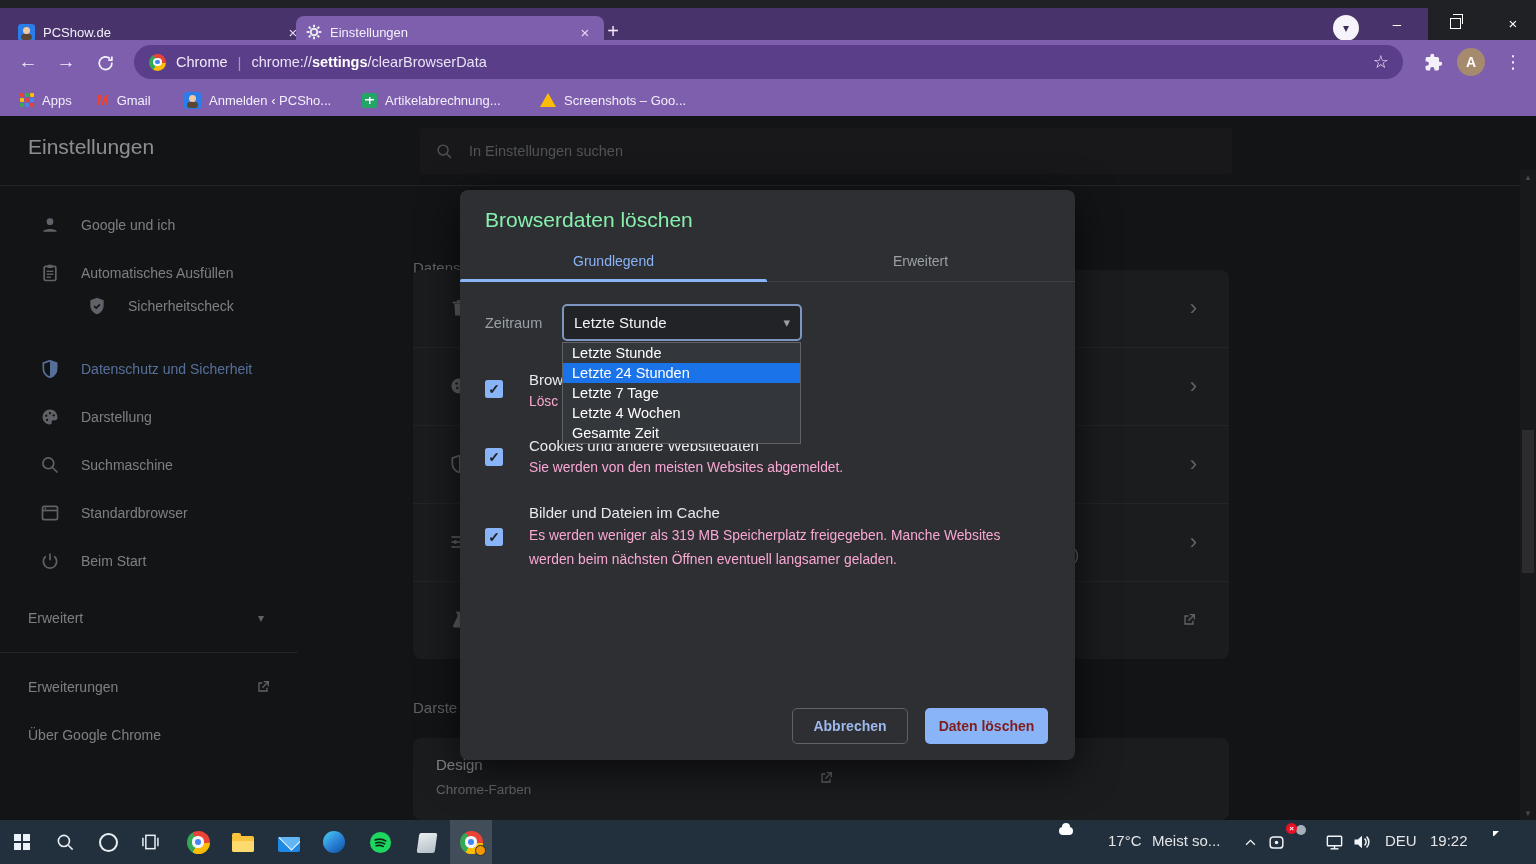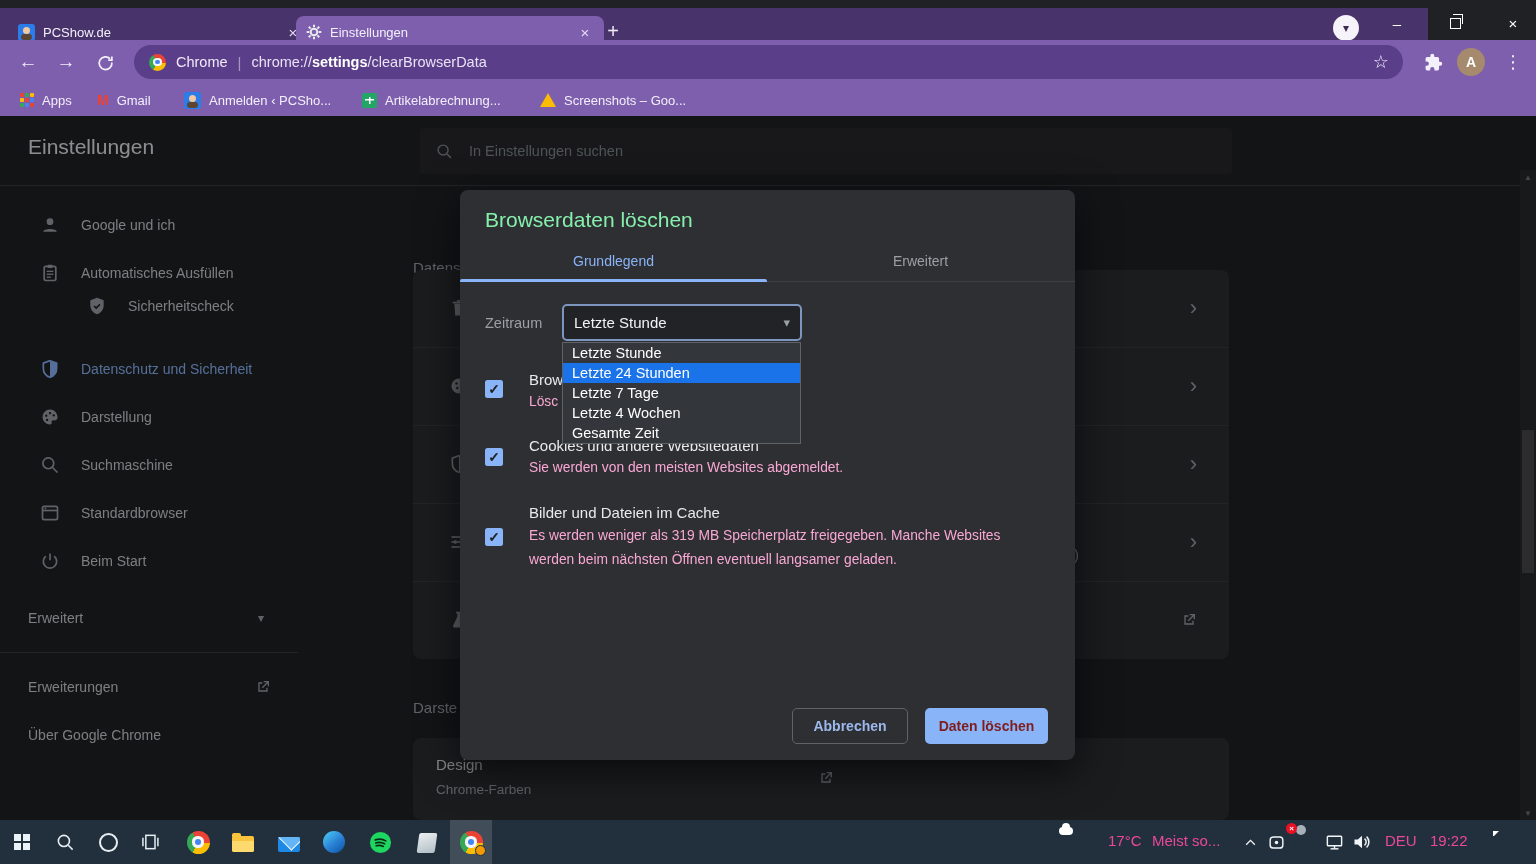--- a/index.html
+++ b/index.html
@@ -103,21 +103,21 @@
   .cortana{width:15px;height:15px;border:2px solid #e8eef2;border-radius:50%;}
   .edge-logo{width:22px;height:22px;border-radius:50%;background:linear-gradient(140deg,#49c9f2 5%,#2a7fd4 55%,#0c59a4 95%);}
   .folder{width:22px;height:16px;background:#f9c43b;border-radius:2px;position:relative;margin-top:4px;}
   .folder::before{content:"";position:absolute;left:0;top:-3px;width:9px;height:4px;background:#f9c43b;border-radius:2px 2px 0 0;}
   .folder::after{content:"";position:absolute;left:0;bottom:0;width:22px;height:11px;background:#fdda6e;border-radius:1px 1px 2px 2px;}
   .mailic{width:22px;height:15px;background:#1e88e5;border-radius:2px;position:relative;overflow:hidden;margin-top:4px;}
   .mailic::before{content:"";position:absolute;left:2px;top:-7px;width:18px;height:14px;background:#64b5f6;transform:rotate(45deg);border:1.5px solid #e3f2fd;}
   .notesic{width:18px;height:20px;background:linear-gradient(160deg,#eceff1,#b0bec5);transform:skewX(-8deg);border-radius:2px;margin:2px 0 0 3px;}
   .slot{position:absolute;top:0;width:42px;height:44px;background:rgba(255,255,255,.14);}
   .badge{position:absolute;right:-3px;bottom:-2px;width:9px;height:9px;border-radius:50%;background:#f29900;border:1px solid #22303e;}
-  .traytext{position:absolute;color:#ec4899;font-size:15px;top:12px;white-space:nowrap;}
+  .traytext{position:absolute;color:#e5e5e5;font-size:15px;top:12px;white-space:nowrap;}
   .sun{width:17px;height:17px;border-radius:50%;background:#fdd535;position:relative;}
   .cloudlet{position:absolute;right:-5px;bottom:-3px;width:14px;height:8px;background:#fff;border-radius:6px;}
   .cloudlet::before{content:"";position:absolute;left:3px;top:-4px;width:8px;height:8px;background:#fff;border-radius:50%;}
   .onedrive{width:20px;height:10px;background:#a7b0b8;border-radius:6px;position:relative;margin-top:8px;}
   .onedrive::before{content:"";position:absolute;left:4px;top:-5px;width:10px;height:10px;background:#a7b0b8;border-radius:50%;}
   .odbadge{position:absolute;right:-5px;bottom:-4px;width:11px;height:11px;border-radius:50%;background:#e81123;color:#fff;
     font-size:8px;line-height:11px;text-align:center;font-weight:bold;}
   .notific{width:20px;height:15px;background:#fff;border-radius:2px;position:relative;margin-top:3px;}
   .notific::before{content:"";position:absolute;left:3px;bottom:-5px;border-left:0px solid transparent;border-right:6px solid transparent;border-top:6px solid #fff;}
   .notific::after{content:"";position:absolute;left:3px;top:4px;width:14px;height:1.8px;background:#22303e;box-shadow:0 4px #22303e;}

